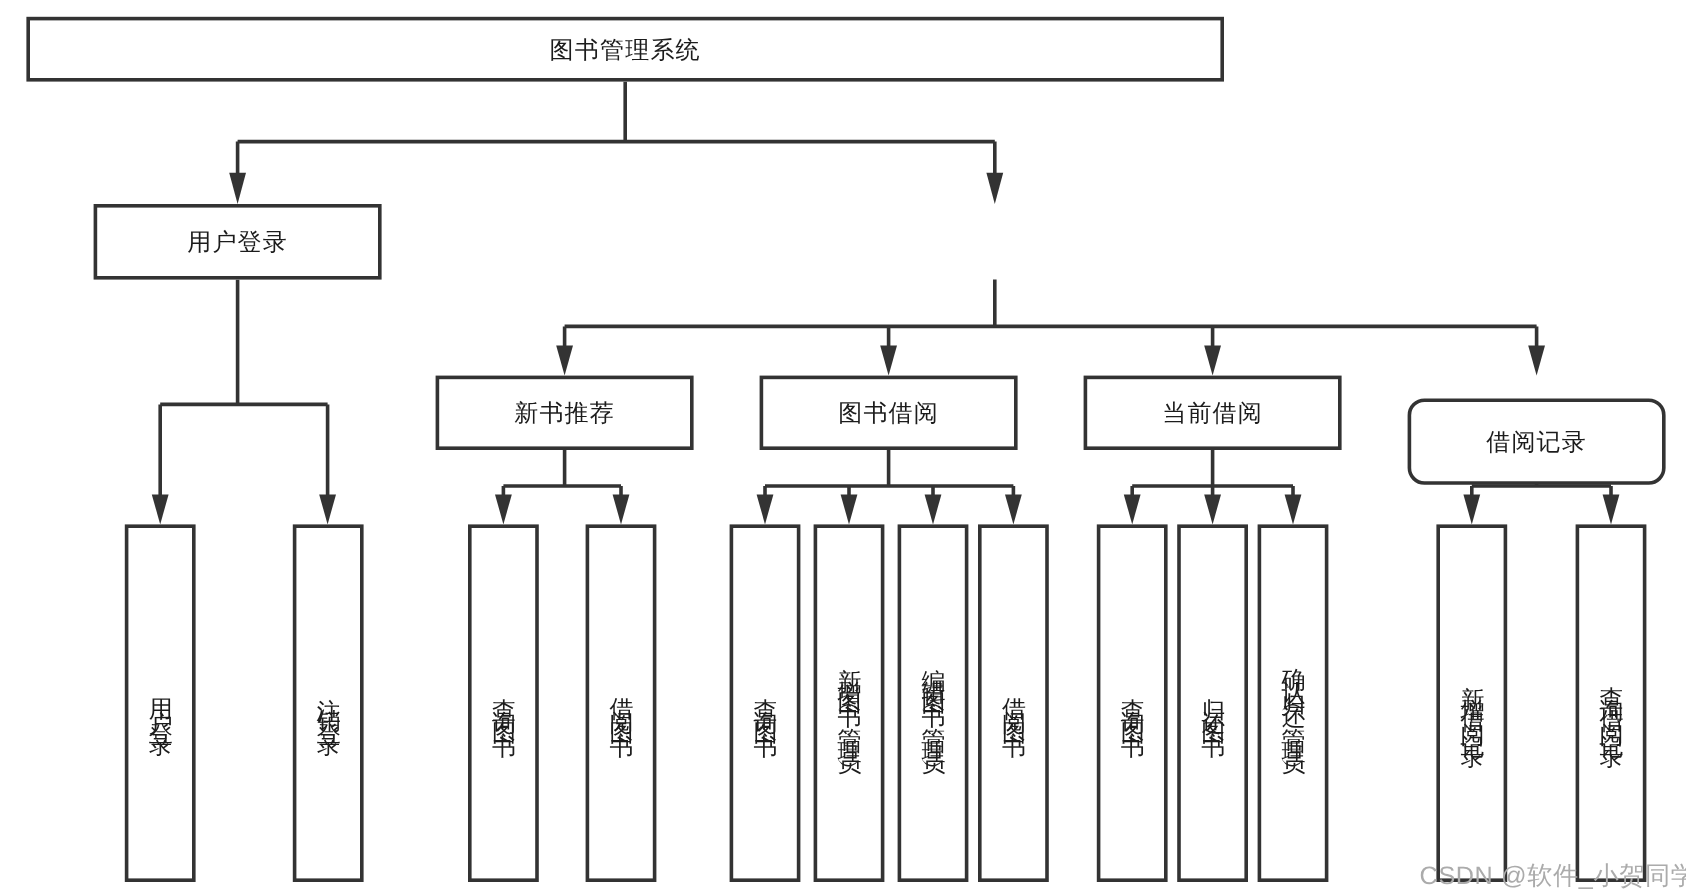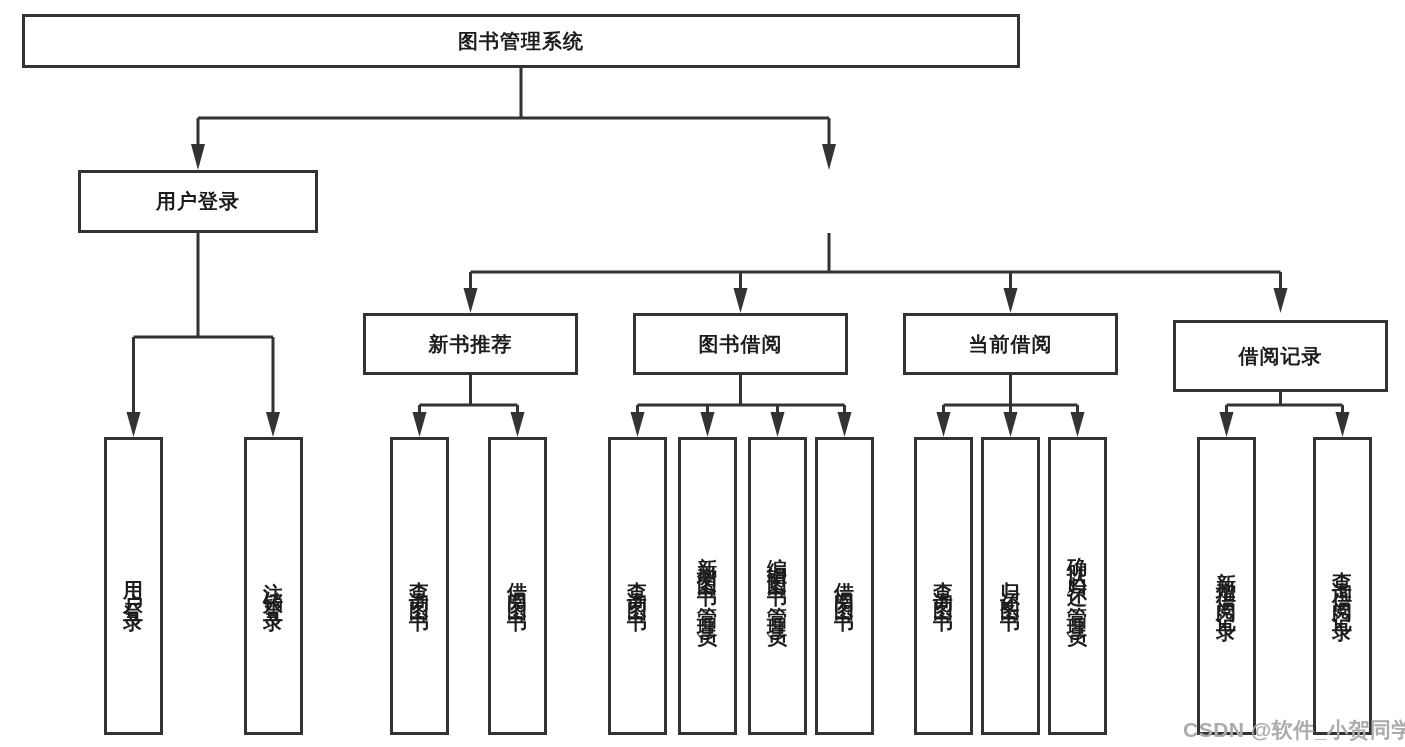--- a/index.html
+++ b/index.html
@@ -7,21 +7,20 @@
     padding: 0;
     background: #ffffff;
   }
   .canvas {
     position: relative;
     width: 1405px;
     height: 747px;
     background: #ffffff;
     font-family: "Liberation Sans", sans-serif;
     overflow: hidden;
-    font-weight: bold;
   }
   .connectors {
     position: absolute;
     left: 0; top: 0;
     width: 1405px; height: 747px;
     pointer-events: none;
   }
   .node {
     position: absolute;
     box-sizing: border-box;
@@ -111,21 +110,21 @@
     </g>
   </svg>
 
   <div class="node h-node root-node">图书管理系统</div>
 
   <div class="node h-node" style="left:78px; top:170px; width:240px; height:63px;">用户登录</div>
 
   <div class="node h-node" style="left:363px; top:313px; width:215px; height:62px;">新书推荐</div>
   <div class="node h-node" style="left:633px; top:313px; width:215px; height:62px;">图书借阅</div>
   <div class="node h-node" style="left:903px; top:313px; width:215px; height:62px;">当前借阅</div>
-  <div class="node h-node" style="left:1173px; top:320px; width:215px; height:72px;">借阅记录</div>
+  <div class="node h-node" style="left:1173px; top:332px; width:215px; height:72px;border-radius:14px;">借阅记录</div>
 
   <div class="node v-node" style="left:104px;">用户登录</div>
   <div class="node v-node" style="left:244px;">注销登录</div>
 
   <div class="node v-node" style="left:390px;">查询图书</div>
   <div class="node v-node" style="left:488px;">借阅图书</div>
 
   <div class="node v-node" style="left:608px;">查询图书</div>
   <div class="node v-node" style="left:678px;">新增图书（管理员）</div>
   <div class="node v-node" style="left:748px;">编辑图书（管理员）</div>

